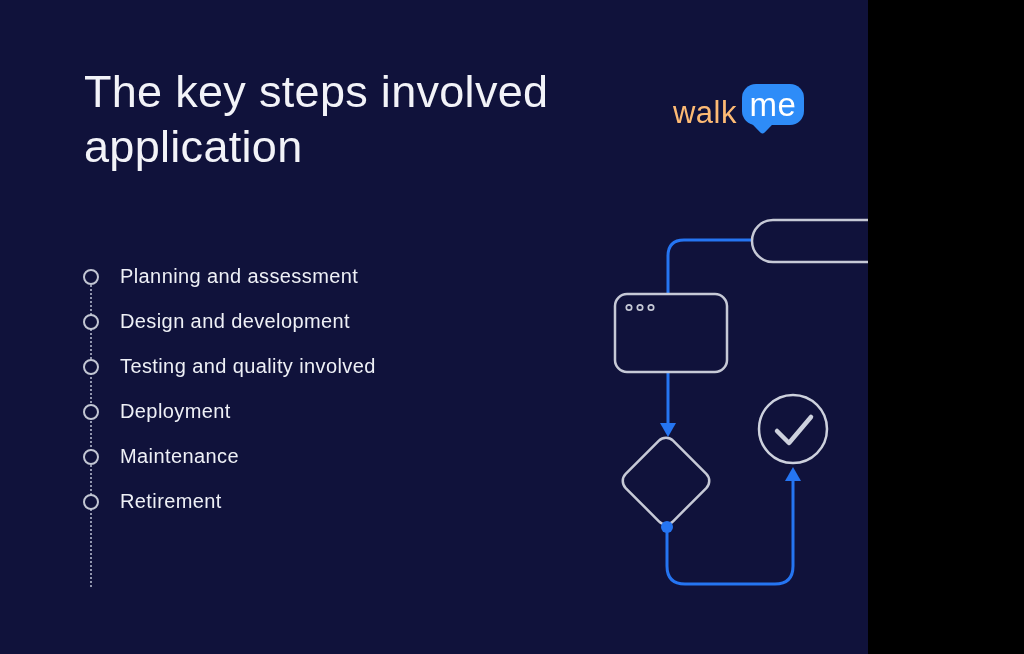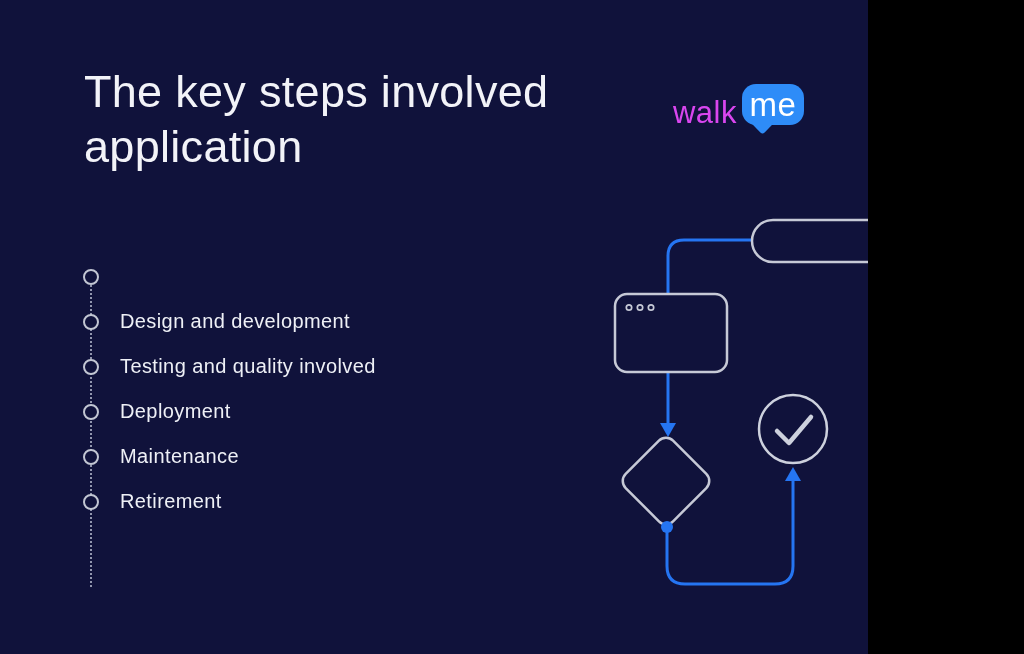--- a/index.html
+++ b/index.html
@@ -27,21 +27,21 @@
     letter-spacing:.3px;
   }
   .title .tline{display:block;line-height:55px;}
   
   .logo{
     position:absolute;top:82px;right:64px;
     display:flex;align-items:center;
     height:44px;
   }
   .logo .walk{
-    color:#d946ef;font-size:31px;font-weight:500;
+    color:#fdba74;font-size:31px;font-weight:500;
     letter-spacing:.5px;line-height:1;
     margin-right:5px;margin-top:16px;
   }
   .logo .bubble{
     position:relative;
     width:62px;height:41px;
     background:var(--logo-blue);
     border-radius:14px;
     display:flex;align-items:center;justify-content:center;
   }
@@ -148,20 +148,21 @@
       <span class="tail"></span>
       <span class="me">me</span>
     </span>
   </div>
 
   <div class="timeline">
     <div class="dotline"></div>
 
     <div class="step">
       <span class="bullet"></span>
+      <span class="label">Planning and assessment</span>
     </div>
     <div class="step">
       <span class="bullet"></span>
       <span class="label">Design and development</span>
     </div>
     <div class="step">
       <span class="bullet"></span>
       <span class="label">Testing and quality involved</span>
     </div>
     <div class="step">

